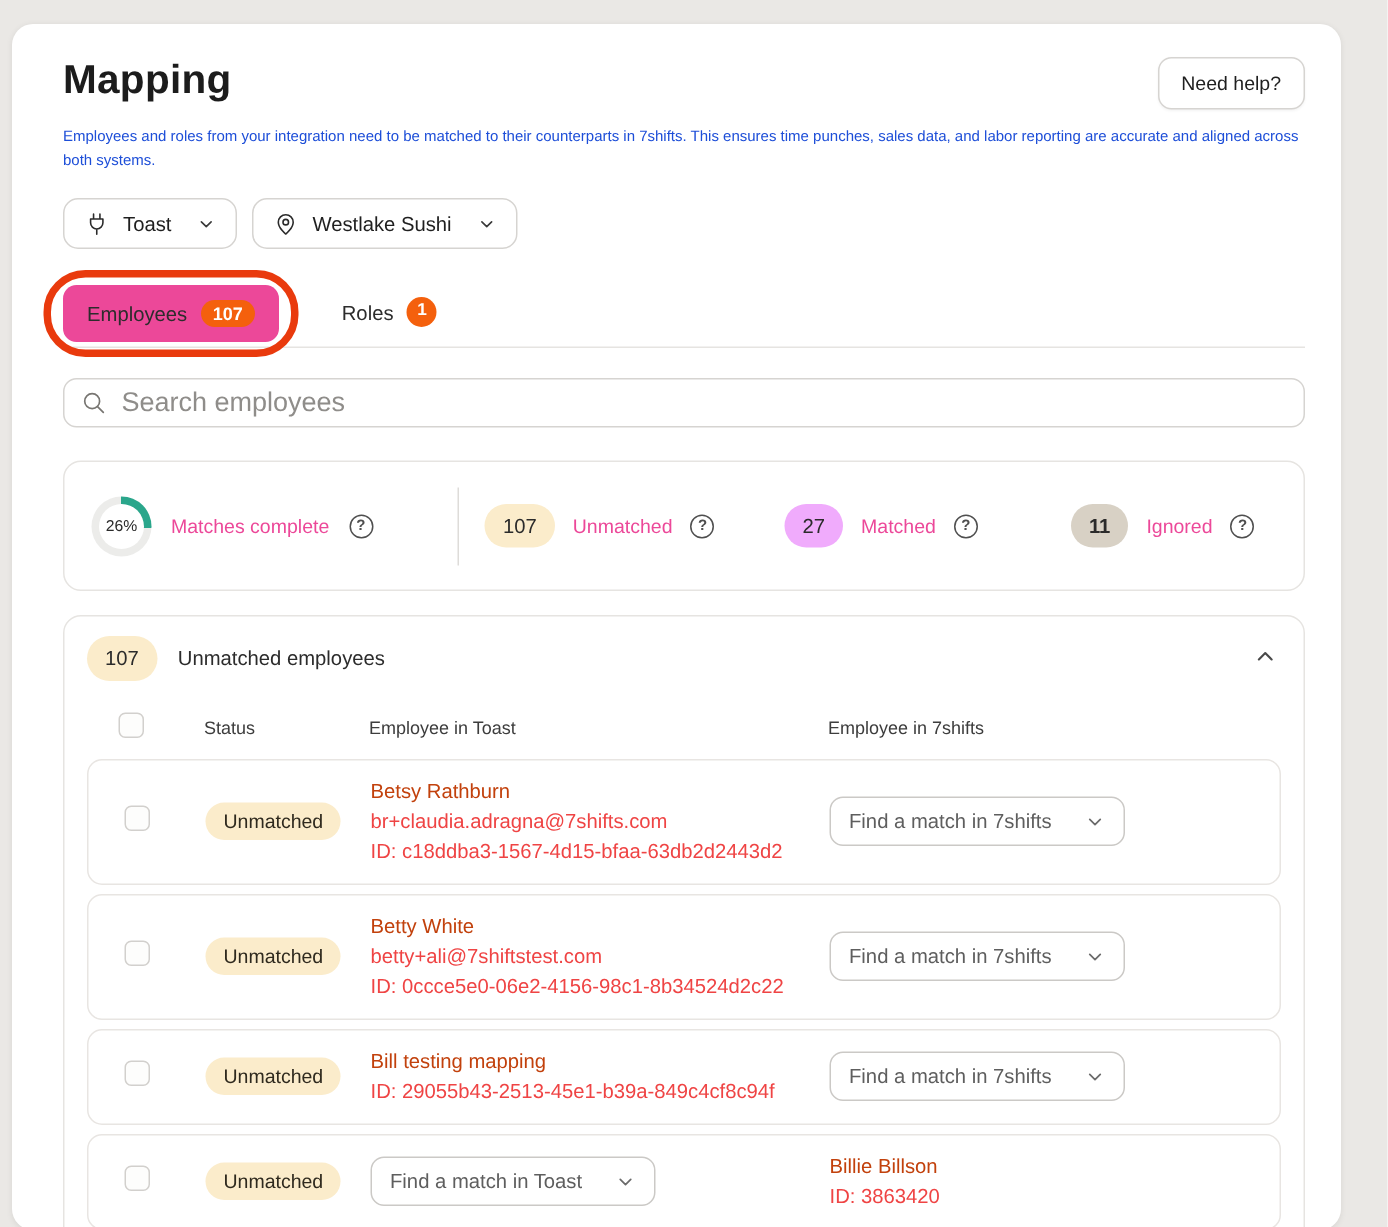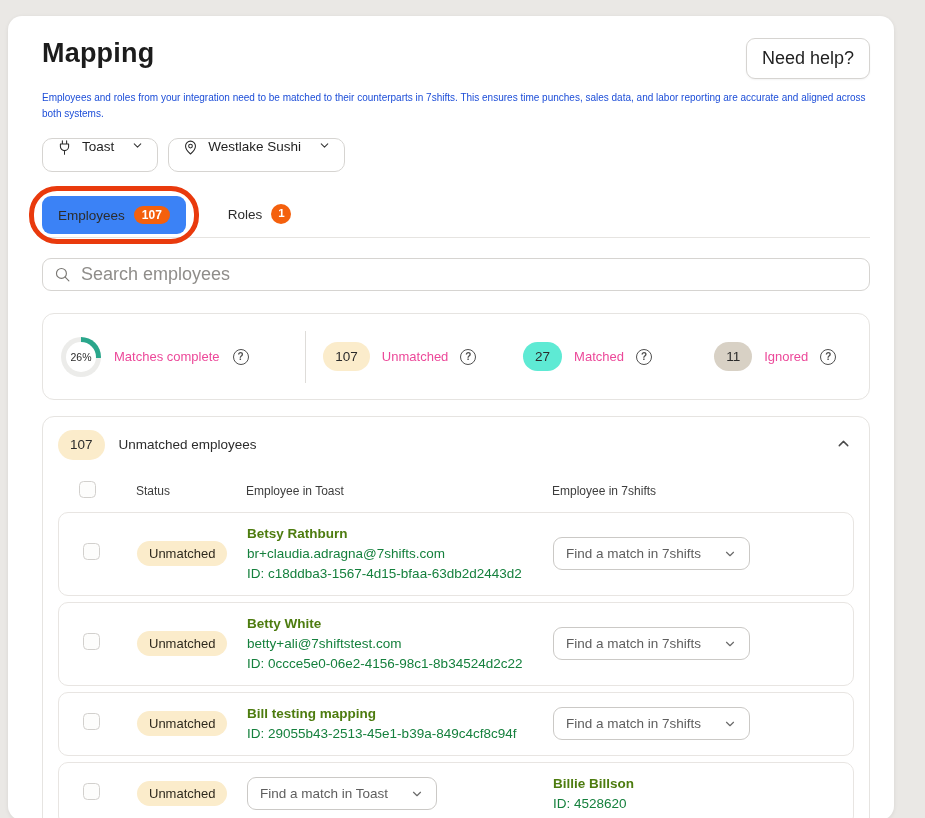--- a/index.html
+++ b/index.html
@@ -18,37 +18,37 @@
   .card{
     position:absolute;left:8px;top:16px;width:886px;height:804px;
     background:#fff;border-radius:14px;box-shadow:0 1px 4px rgba(0,0,0,.08);
     padding:22px 24px 0 34px;overflow:hidden;
   }
   
   .head-row{display:flex;align-items:flex-start;justify-content:space-between;}
   h1{font-size:27px;font-weight:700;color:#1c1c1c;letter-spacing:.2px;}
   .help-btn{
     background:#fff;border:1px solid var(--border-ctrl);border-radius:9px;
-    padding:9px 15px;font-size:18px;color:#1f1f1f;cursor:pointer;
+    padding:9px 15px;font-size:13px;color:#1f1f1f;cursor:pointer;
     box-shadow:0 1px 2px rgba(0,0,0,.05);font-family:inherit;
   }
   .desc{margin-top:11px;font-size:10px;line-height:1.6;color:#1d4ed8;max-width:866px;}
   
   .filters{display:flex;gap:10px;margin-top:16px;}
   .filter-dd{
-    display:flex;gap:9px;height:34px;padding:0 13px;
+    display:flex;align-items:center;gap:9px;height:34px;padding:0 13px;
     background:#fff;border:1px solid var(--border-ctrl);border-radius:10px;
     font-size:13.5px;color:#1f1f1f;cursor:pointer;font-family:inherit;
   }
   .filter-dd svg.ic{width:17px;height:17px;stroke:#2b2b2b;fill:none;stroke-width:1.5;}
   .filter-dd svg.chev{width:13px;height:13px;stroke:#3a3a3a;fill:none;stroke-width:2;margin-left:8px;}
   
   .tabs-row{display:flex;align-items:flex-end;gap:26px;margin-top:22px;border-bottom:1px solid var(--border-card);padding-bottom:3px;position:relative;}
   .tab{display:flex;align-items:center;gap:9px;padding:10px 16px;border-radius:9px;font-size:13.5px;color:#2c2c2c;cursor:pointer;position:relative;}
-  .tab.selected{background:#3b82f6;}
+  .tab.selected{background:#ec4899;}
   .tab-badge{background:var(--orange);color:#fff;font-size:12px;font-weight:700;border-radius:11px;padding:3px 8px;line-height:1;}
   .tab-badge.round{width:20px;height:20px;padding:0;display:flex;align-items:center;justify-content:center;border-radius:50%;font-size:11.5px;}
   .annotation-ring{
     position:absolute;inset:-10px -13px;border:5px solid var(--annotation);
     border-radius:28px;pointer-events:none;z-index:5;
   }
   
   .search-wrap{position:relative;margin-top:20px;}
   .search-wrap svg{position:absolute;left:12px;top:8px;width:17px;height:17px;stroke:#787672;fill:none;stroke-width:1.6;}
   .search-input{
@@ -77,22 +77,22 @@
   .collapse-btn{margin-left:auto;background:none;border:none;cursor:pointer;padding:2px;}
   .collapse-btn svg{width:17px;height:17px;stroke:#4a4a4a;fill:none;stroke-width:2;}
   .grid-cols{display:grid;grid-template-columns:78px 110px 306px 1fr;align-items:center;}
   .col-head{margin:0 15px;padding:12px 0 11px;font-size:12px;color:#3d3d3d;}
   .col-head .c-check{padding-left:21px;}
   .rows{margin:0 15px;display:flex;flex-direction:column;gap:6px;}
   .emp-row{border:1px solid #e8e5e2;border-radius:10px;padding:11px 0;min-height:58px;background:#fff;}
   .c-check{padding-left:24px;}
   .checkbox{display:inline-block;width:17px;height:17px;border:1.5px solid #d2d0cd;border-radius:4.5px;background:#fdfdfc;cursor:pointer;}
   .badge-status{background:var(--cream);border-radius:14px;padding:6px 12px;font-size:13px;color:#2f2a1e;line-height:1;display:inline-block;}
-  .p-name{font-size:13.5px;font-weight:700;color:#4d7c0f;line-height:20px;}
-  .p-line{font-size:13.5px;color:#15803d;line-height:20px;}
+  .p-name{font-size:13.5px;font-weight:400;color:#c2410c;line-height:20px;}
+  .p-line{font-size:13.5px;color:#ef4444;line-height:20px;}
   .match-dd{
     display:inline-flex;align-items:flex-end;gap:22px;border:1px solid #cbc9c6;border-radius:9px;
     background:#fff;padding:8px 12px;font-size:13.5px;color:#5e5e5e;cursor:pointer;font-family:inherit;
   }
   .dd-chev{width:14px;height:14px;}
 </style>
 </head>
 <body style="background: rgb(234, 232, 229);">
 
 <div class="card">
@@ -154,26 +154,26 @@
       <span class="stat-label">Matches complete</span>
       <span class="help">?</span>
     </div>
     <div class="stat-divider"></div>
     <div class="stat-group">
       <span class="pill" style="background: rgb(251, 236, 203);">107</span>
       <span class="stat-label">Unmatched</span>
       <span class="help">?</span>
     </div>
     <div class="stat-group">
-      <span class="pill" style="background: #5eead4; text-align: center;">27</span>
+      <span class="pill" style="background: #f0abfc; text-align: center;">27</span>
       <span class="stat-label">Matched</span>
       <span class="help">?</span>
     </div>
     <div class="stat-group">
-      <span class="pill" style="background: rgb(216, 209, 197);">11</span>
+      <span class="pill" style="background: rgb(216, 209, 197); font-weight: bold;">11</span>
       <span class="stat-label">Ignored</span>
       <span class="help">?</span>
     </div>
   </div>
 
   <div class="table-card">
     <div class="tbl-head">
       <span class="pill" style="background: rgb(251, 236, 203);">107</span>
       <span class="tbl-title">Unmatched employees</span>
       <button class="collapse-btn">
@@ -244,20 +244,20 @@
           <div class="c-status"><span class="badge-status">Unmatched</span></div>
           <div class="c-toast"><button class="match-dd">
               <span>Find a match in Toast</span>
               <svg class="dd-chev" viewBox="0 0 24 24">
                 <path d="M6 9l6 6 6-6" fill="none" stroke="#6b6b6b" stroke-width="2" stroke-linecap="round" stroke-linejoin="round"></path>
               </svg>
             </button></div>
           <div class="c-seven">
             <div class="person">
               <div class="p-name">Billie Billson</div>
-              <div class="p-line">ID: 4528620</div>
+              <div class="p-line">ID: 3863420</div>
             </div>
           </div>
         </div>
       </div>
   </div>
 
 </div>
 
 </body></html>

